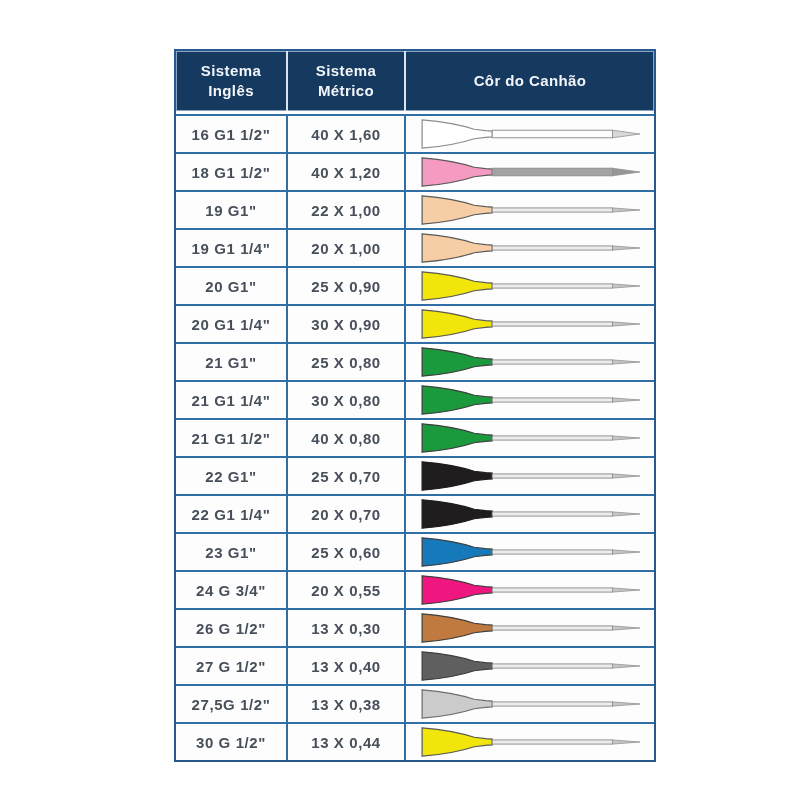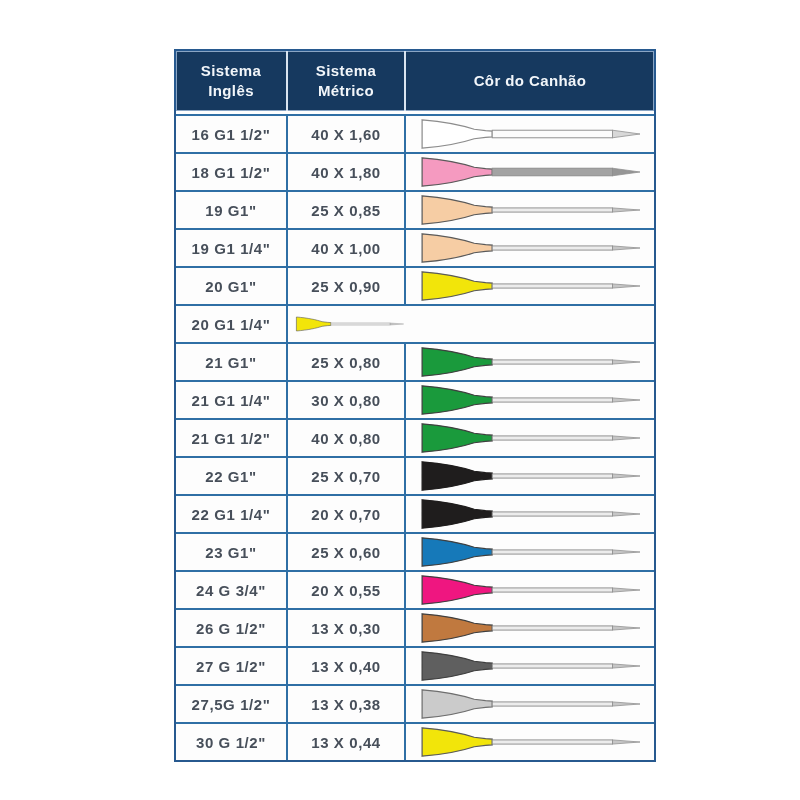--- a/index.html
+++ b/index.html
@@ -96,45 +96,45 @@
       <svg class="needle-svg" width="238" height="36" viewBox="0 0 238 38">
         <path fill="#ffffff" stroke="#8c8c8c" stroke-width="1.3" d="M3,4 C28,6 46,10 58,14 L70,15.5 L77,16 L77,22 L70,22.5 L58,24 C46,28 28,32 3,34 Z"></path>
         <rect x="77" width="127" y="15" height="8" fill="#fcfcfc" stroke="#8d8d8d" stroke-width="1"></rect>
         <polygon points="204,15 233,19 204,23" fill="#d8d8d8" stroke="#8d8d8d" stroke-width="0.8"></polygon>
       </svg>
     </div>
   </div>
 
   <div class="trow">
     <div class="cell">18 G1 1/2"</div>
-    <div class="cell">40 X 1,80</div>
+    <div class="cell">40 X 1,20</div>
     <div class="cell needle">
       <svg class="needle-svg" width="238" height="36" viewBox="0 0 238 38">
         <path fill="#f59ac0" stroke="#5a5a5a" stroke-width="1.3" d="M3,4 C28,6 46,10 58,14 L70,15.5 L77,16 L77,22 L70,22.5 L58,24 C46,28 28,32 3,34 Z"></path>
         <rect x="77" width="127" y="15" height="8" fill="#a3a3a3" stroke="#8d8d8d" stroke-width="1"></rect>
         <polygon points="204,15 233,19 204,23" fill="#969696" stroke="#8d8d8d" stroke-width="0.8"></polygon>
       </svg>
     </div>
   </div>
 
   <div class="trow">
     <div class="cell">19 G1"</div>
-    <div class="cell">25 X 0,85</div>
+    <div class="cell">22 X 1,00</div>
     <div class="cell needle">
       <svg class="needle-svg" width="238" height="36" viewBox="0 0 238 38">
         <path fill="#f6cda4" stroke="#5a5a5a" stroke-width="1.3" d="M3,4 C28,6 46,10 58,14 L70,15.5 L77,16 L77,22 L70,22.5 L58,24 C46,28 28,32 3,34 Z"></path>
         <rect x="77" width="127" y="16.8" height="4.4" fill="#ececec" stroke="#8d8d8d" stroke-width="1"></rect>
         <polygon points="204,16.8 233,19 204,21.200000000000003" fill="#c6c6c6" stroke="#8d8d8d" stroke-width="0.8"></polygon>
       </svg>
     </div>
   </div>
 
   <div class="trow">
     <div class="cell">19 G1 1/4"</div>
-    <div class="cell">40 X 1,00</div>
+    <div class="cell">20 X 1,00</div>
     <div class="cell needle">
       <svg class="needle-svg" width="238" height="36" viewBox="0 0 238 38">
         <path fill="#f6cda4" stroke="#5a5a5a" stroke-width="1.3" d="M3,4 C28,6 46,10 58,14 L70,15.5 L77,16 L77,22 L70,22.5 L58,24 C46,28 28,32 3,34 Z"></path>
         <rect x="77" width="127" y="16.8" height="4.4" fill="#ececec" stroke="#8d8d8d" stroke-width="1"></rect>
         <polygon points="204,16.8 233,19 204,21.200000000000003" fill="#c6c6c6" stroke="#8d8d8d" stroke-width="0.8"></polygon>
       </svg>
     </div>
   </div>
 
   <div class="trow">
@@ -144,20 +144,21 @@
       <svg class="needle-svg" width="238" height="36" viewBox="0 0 238 38">
         <path fill="#f2e50a" stroke="#5a5a5a" stroke-width="1.3" d="M3,4 C28,6 46,10 58,14 L70,15.5 L77,16 L77,22 L70,22.5 L58,24 C46,28 28,32 3,34 Z"></path>
         <rect x="77" width="127" y="16.8" height="4.4" fill="#ececec" stroke="#8d8d8d" stroke-width="1"></rect>
         <polygon points="204,16.8 233,19 204,21.200000000000003" fill="#c6c6c6" stroke="#8d8d8d" stroke-width="0.8"></polygon>
       </svg>
     </div>
   </div>
 
   <div class="trow">
     <div class="cell">20 G1 1/4"</div>
+    <div class="cell">30 X 0,90</div>
     <div class="cell needle">
       <svg class="needle-svg" width="238" height="36" viewBox="0 0 238 38">
         <path fill="#f2e50a" stroke="#5a5a5a" stroke-width="1.3" d="M3,4 C28,6 46,10 58,14 L70,15.5 L77,16 L77,22 L70,22.5 L58,24 C46,28 28,32 3,34 Z"></path>
         <rect x="77" width="127" y="16.8" height="4.4" fill="#ececec" stroke="#8d8d8d" stroke-width="1"></rect>
         <polygon points="204,16.8 233,19 204,21.200000000000003" fill="#c6c6c6" stroke="#8d8d8d" stroke-width="0.8"></polygon>
       </svg>
     </div>
   </div>
 
   <div class="trow">

